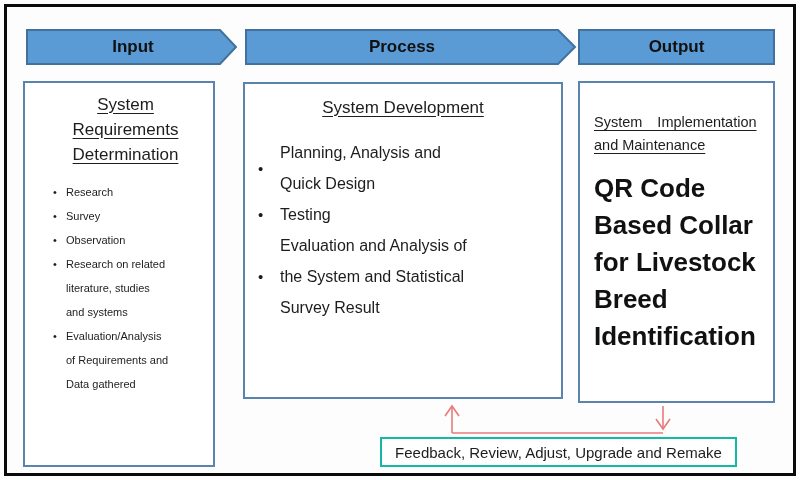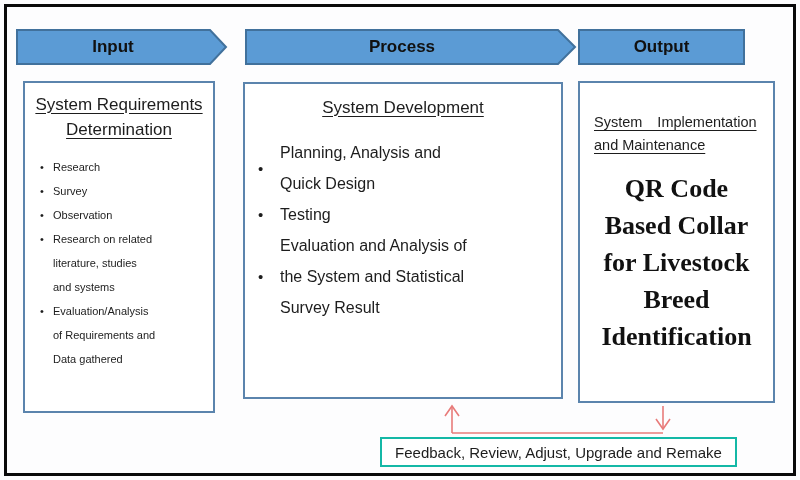--- a/index.html
+++ b/index.html
@@ -13,35 +13,35 @@
     border: 3px solid #0a0a0a; pointer-events: none;
   }
   
   .hdr { position: absolute; top: 29px; height: 36px; }
   .hdr svg { position: absolute; left: 0; top: 0; }
   .hdr .hdr-label {
     position: absolute; left: 0; top: 0; bottom: 0;
     display: flex; align-items: center; justify-content: center;
     font-size: 17px; font-weight: 700; color: #111;
   }
-  .hdr-input   { left: 16px;  width: 212px; }
+  .hdr-input   { left: 26px;  width: 212px; padding-left: 20px; }
   .hdr-process { left: 245px; width: 332px; }
   .hdr-output  {
-    position: absolute; left: 578px; top: 29px; width: 167px; height: 36px;
+    position: absolute; left: 578px; top: 29px; width: 197px; height: 36px;
     background: #5B9BD5; border: 2px solid #41719C; box-sizing: border-box;
     display: flex; align-items: center; justify-content: center;
     font-size: 17px; font-weight: 700; color: #111;
   }
   .hdr-input .hdr-label, .hdr-process .hdr-label { right: 18px; }
   
   .box {
     position: absolute; background: #ffffff;
     border: 2px solid #5b84ad; box-sizing: border-box;
   }
-  .box-input   { left: 23px;  top: 81px; width: 192px; height: 332px; padding: 9px 8px 0 8px; }
+  .box-input   { left: 23px;  top: 81px; width: 192px; height: 386px; padding: 9px 8px 0 21px; }
   .box-process { left: 243px; top: 82px; width: 320px; height: 317px; padding: 11px 10px 8px 10px; }
   .box-output  { left: 578px; top: 81px; width: 197px; height: 322px; padding: 28px 14px 0 14px; }
   .box-title {
     text-align: center; font-size: 17px; line-height: 25px;
     text-decoration: underline; text-underline-offset: 3px;
     white-space: pre-line;
   }
   
   .bullets { margin-top: 13px; }
   .box-process .bullets { margin-top: 17px; }
@@ -54,22 +54,22 @@
   .box-process .bullet-row { font-size: 16px; line-height: 31px; align-items: center; }
   .box-process .bullet-row::before { width: 25px; padding-left: 3px; box-sizing: border-box; font-size: 15px; }
   .bullet-text { white-space: pre-line; }
   
   .out-title {
     font-size: 14.5px; line-height: 23px; white-space: pre-line;
     text-decoration: underline; text-underline-offset: 3px;
   }
   .out-title::first-line { word-spacing: 11px; }
   .out-headline {
-    margin-top: 13px; text-align: center; font-size: 26px; font-weight: 700;
-    line-height: 37px; white-space: pre-line; color: #111; font-family: Liberation Serif, serif;
+    margin-top: 13px; font-size: 26px; font-weight: 700;
+    line-height: 37px; white-space: pre-line; color: #111;
   }
   
   .feedback-box {
     position: absolute; left: 380px; top: 437px; width: 357px; height: 30px;
     background: #ffffff; border: 2px solid #14b8a6; box-sizing: border-box;
     display: flex; align-items: center; justify-content: center;
     font-size: 15px; color: #1d1d1d;
   }
   .connector-svg {
     position: absolute; left: 0; top: 0; width: 800px; height: 480px;

